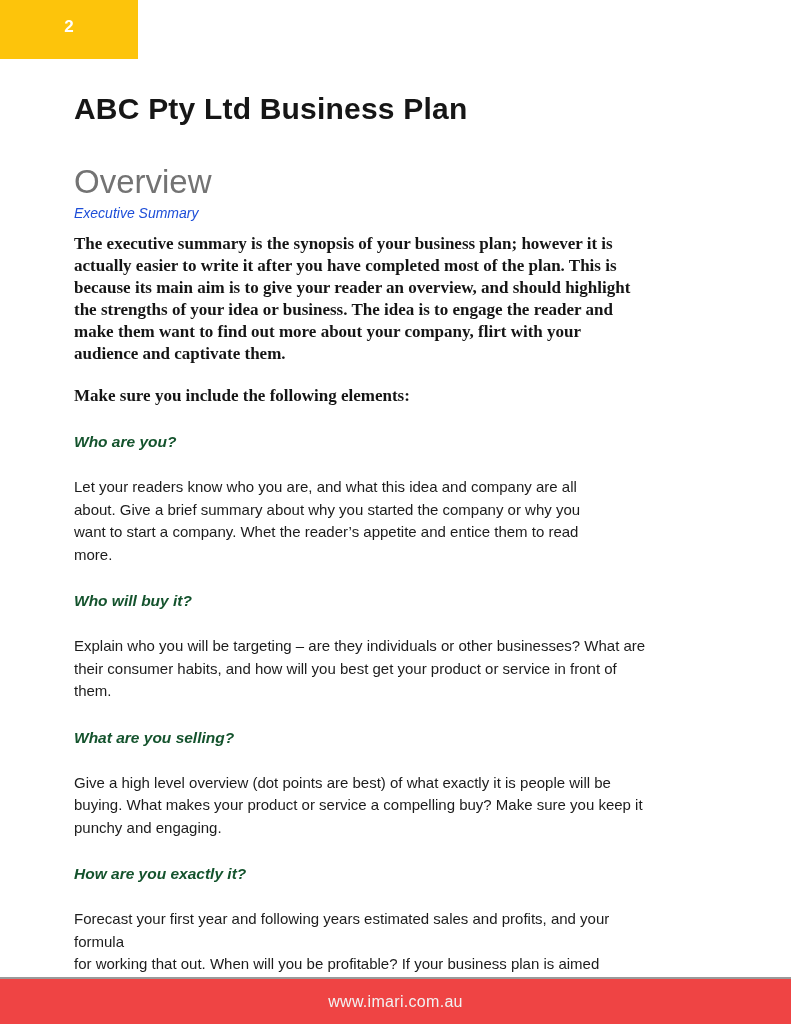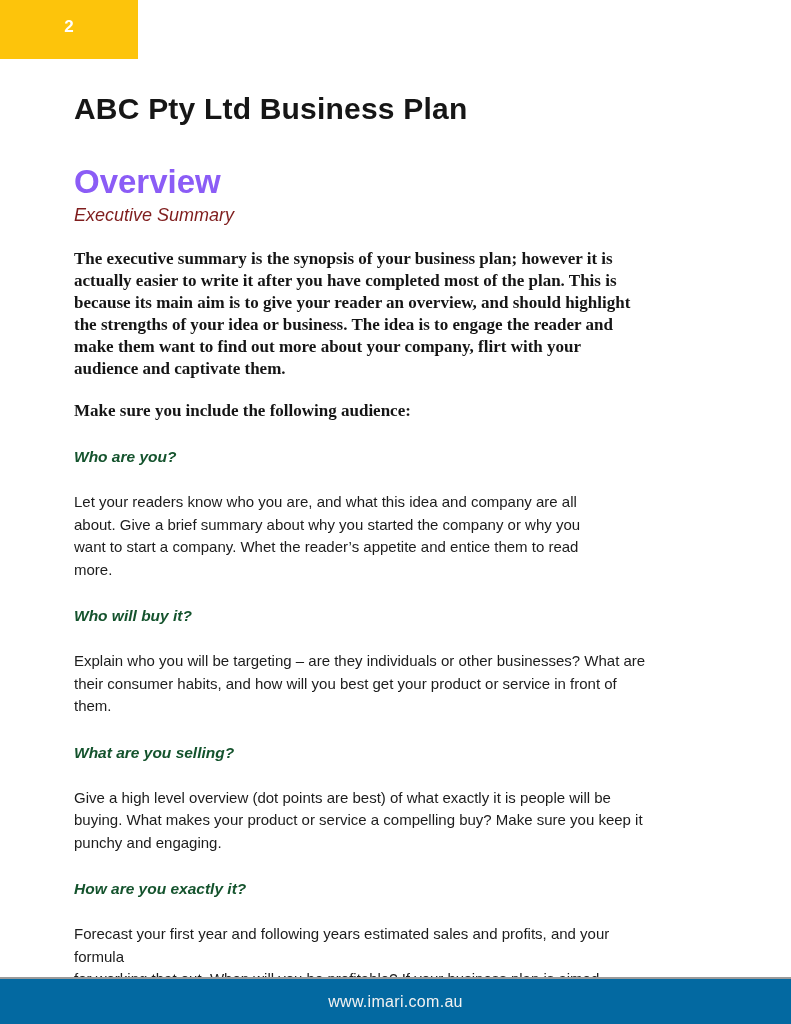--- a/index.html
+++ b/index.html
@@ -43,40 +43,40 @@
   .doc-title {
     font-size: 30px;
     font-weight: bold;
     letter-spacing: 0.2px;
     color: #161616;
   }
 
   .section-title {
     margin-top: 37px;
     font-size: 33px;
-    font-weight: bold;
-    color: #8b5cf6;
+    font-weight: normal;
+    color: #737373;
   }
 
   .section-subtitle {
     margin-top: 4px;
-    font-size: 18px;
+    font-size: 14px;
     font-style: italic;
-    color: #7f1d1d;
+    color: #1d4ed8;
   }
 
   .intro, .lead {
     font-family: "Liberation Serif", serif;
     font-weight: bold;
     font-size: 17px;
     line-height: 22px;
     color: #151515;
     white-space: pre-line;
   }
-  .intro { margin-top: 22px; }
+  .intro { margin-top: 12px; }
   .lead  { margin-top: 20px; }
 
   .qa-section { margin-top: 26px; }
   .qa-heading {
     font-size: 15.5px;
     font-weight: bold;
     font-style: italic;
     color: #14532d;
   }
   .qa-body {
@@ -86,21 +86,21 @@
     color: #1c1c1c;
     white-space: pre-line;
   }
 
   .footer-bar {
     position: absolute;
     left: 0;
     bottom: 0;
     width: 100%;
     height: 47px;
-    background: #0369a1;
+    background: #ef4444;
     border-top: 2px solid #9a9a9a;
     display: flex;
     align-items: center;
     justify-content: center;
   }
   .footer-url {
     color: #f2f2f2;
     font-size: 16px;
     letter-spacing: 0.3px;
   }
@@ -121,21 +121,21 @@
     <div class="section-title">Overview</div>
     <div class="section-subtitle">Executive Summary</div>
 
     <p class="intro">The executive summary is the synopsis of your business plan; however it is
 actually easier to write it after you have completed most of the plan. This is
 because its main aim is to give your reader an overview, and should highlight
 the strengths of your idea or business. The idea is to engage the reader and
 make them want to find out more about your company, flirt with your
 audience and captivate them.</p>
 
-    <p class="lead">Make sure you include the following audience:</p>
+    <p class="lead">Make sure you include the following elements:</p>
 
     <div class="qa-section">
       <div class="qa-heading">Who are you?</div>
       <p class="qa-body">Let your readers know who you are, and what this idea and company are all
 about. Give a brief summary about why you started the company or why you
 want to start a company. Whet the reader’s appetite and entice them to read
 more.</p>
     </div>
 
     <div class="qa-section">

